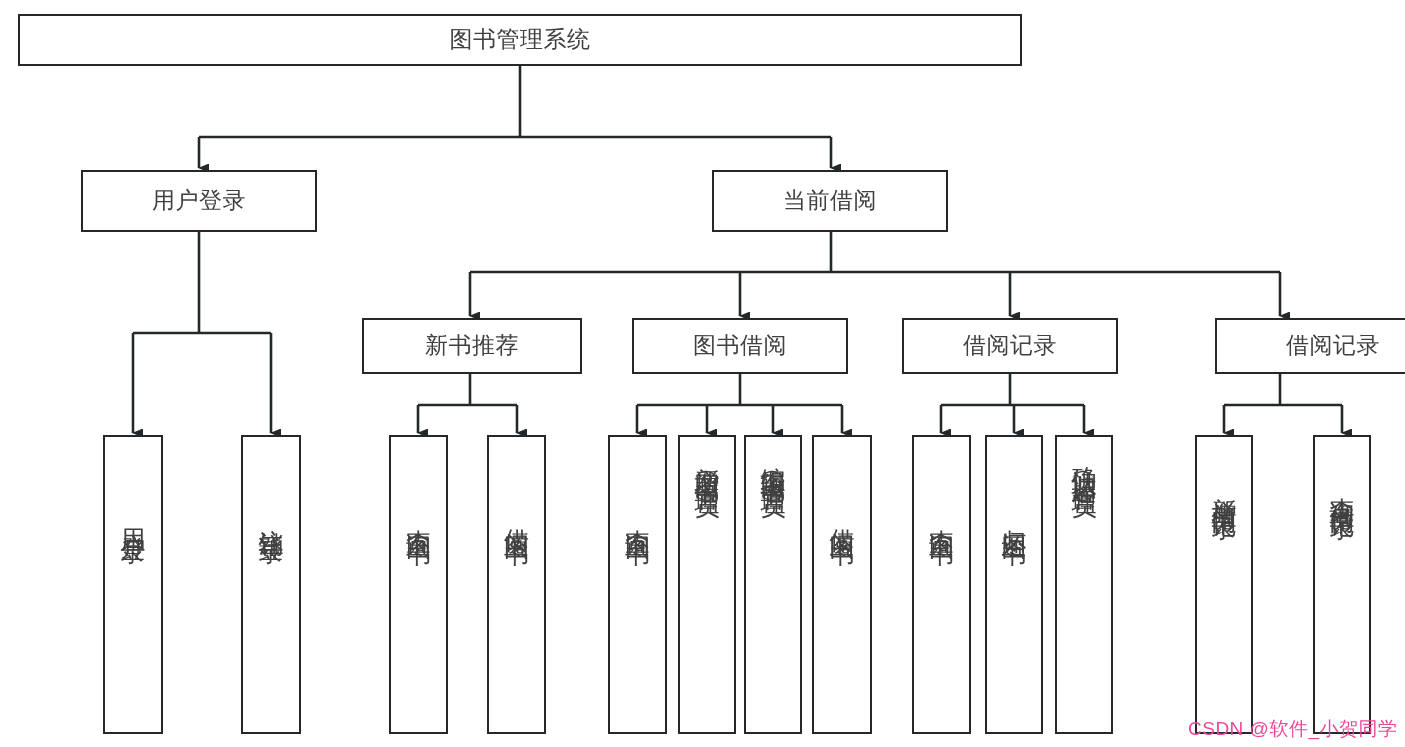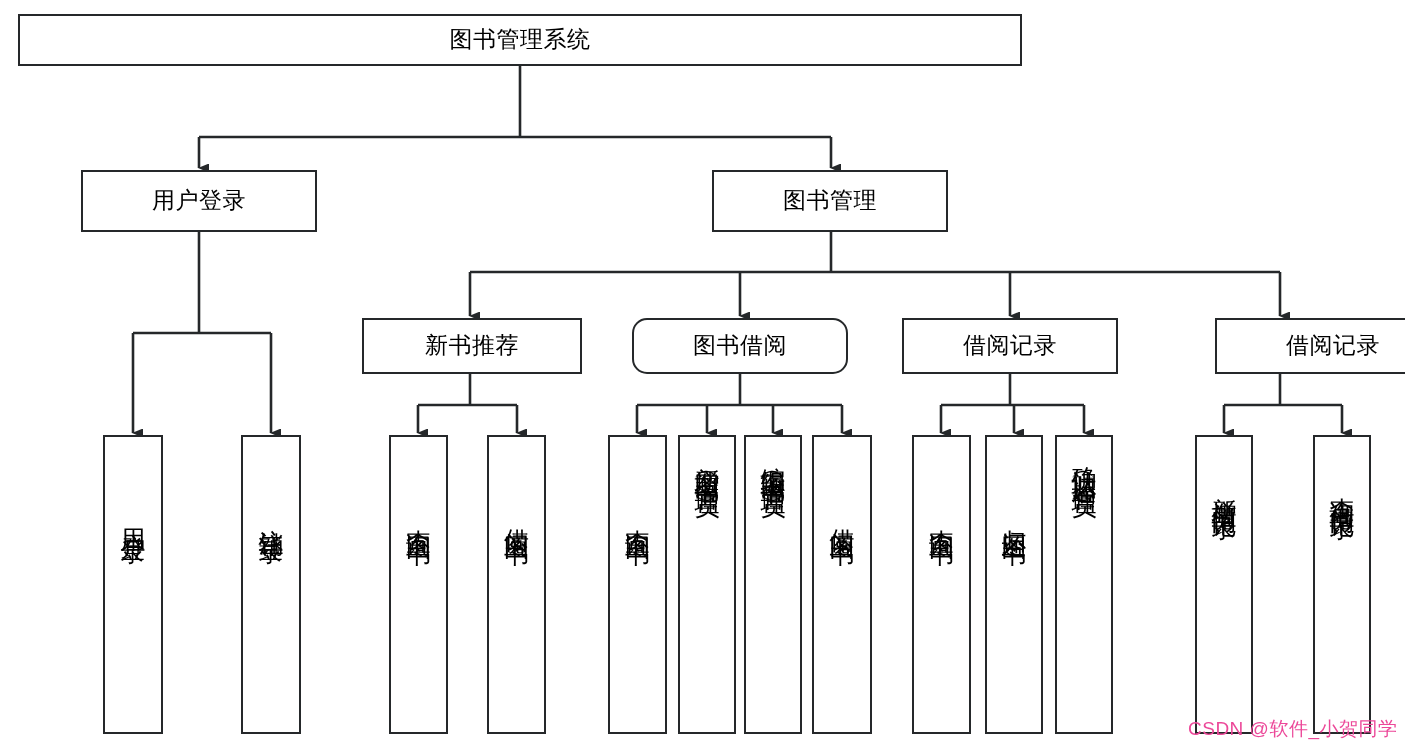--- a/index.html
+++ b/index.html
@@ -30,21 +30,21 @@
     position: absolute;
     box-sizing: border-box;
     background: #ffffff;
     border: 2px solid #25282a;
     display: flex;
     align-items: center;
     justify-content: center;
     overflow: hidden;
   }
   .node-label {
-    color: #000000;
+    color: #404040;
     text-align: left;
     line-height: 1.18;
     letter-spacing: 0.5px;
     white-space: nowrap;
   }
   .node.horiz .node-label {
     font-size: 23px;
   }
   .node.vert {
     align-items: flex-start;
@@ -129,28 +129,28 @@
 
   <div class="node horiz" style="left:18px; top:14px; width:1004px; height:52px;">
     <span class="node-label">图书管理系统</span>
   </div>
 
   <div class="node horiz" style="left:81px; top:170px; width:236px; height:62px;">
     <span class="node-label">用户登录</span>
   </div>
 
   <div class="node horiz" style="left:712px; top:170px; width:236px; height:62px;">
-    <span class="node-label">图书管理</span>
+    <span class="node-label">当前借阅</span>
   </div>
 
   <div class="node horiz" style="left:362px; top:318px; width:220px; height:56px;">
     <span class="node-label">新书推荐</span>
   </div>
 
-  <div class="node horiz" style="left:632px; top:318px; width:216px; height:56px;border-radius:15px;">
+  <div class="node horiz" style="left:632px; top:318px; width:216px; height:56px;">
     <span class="node-label">图书借阅</span>
   </div>
 
   <div class="node horiz" style="left:902px; top:318px; width:216px; height:56px;">
     <span class="node-label">借阅记录</span>
   </div>
 
   <div class="node horiz" style="left:1172px; top:318px; width:236px; height:56px;margin-left:43px;">
     <span class="node-label">借阅记录</span>
   </div>

